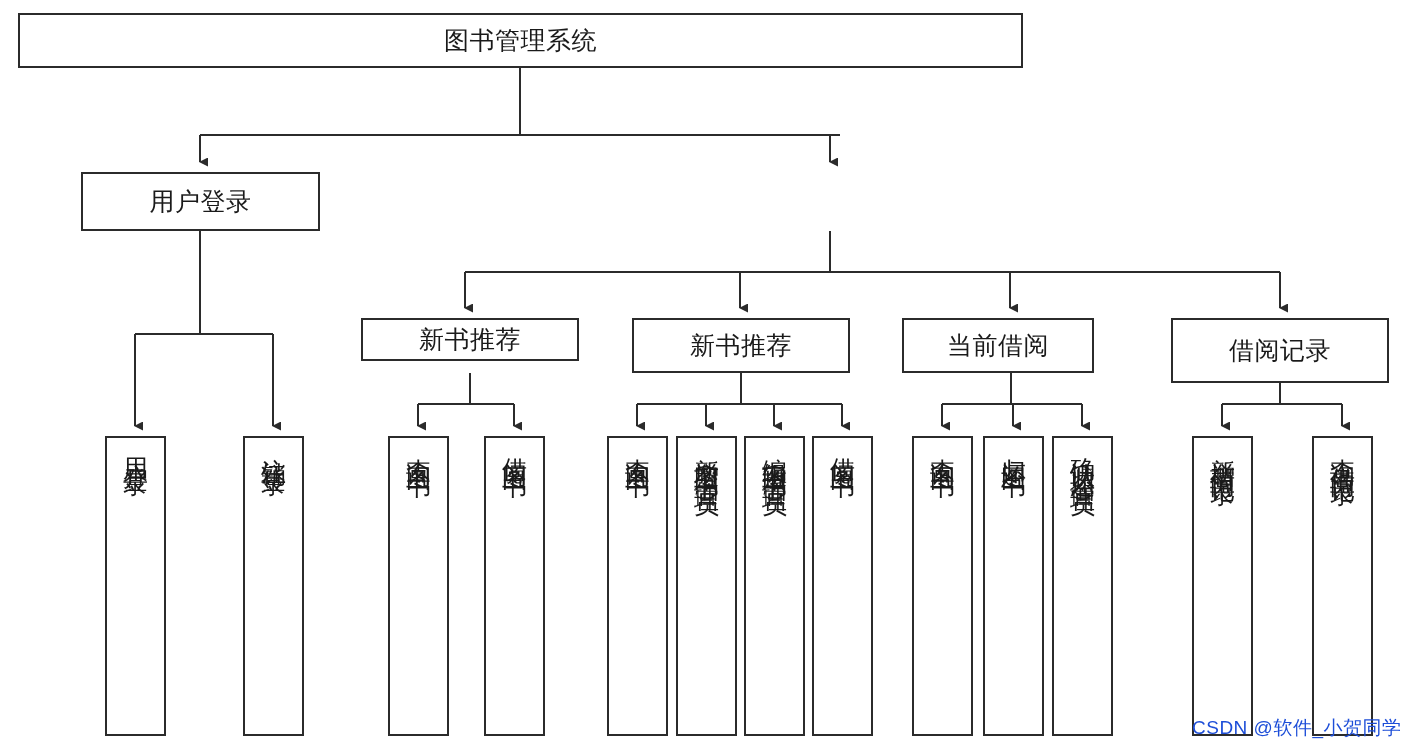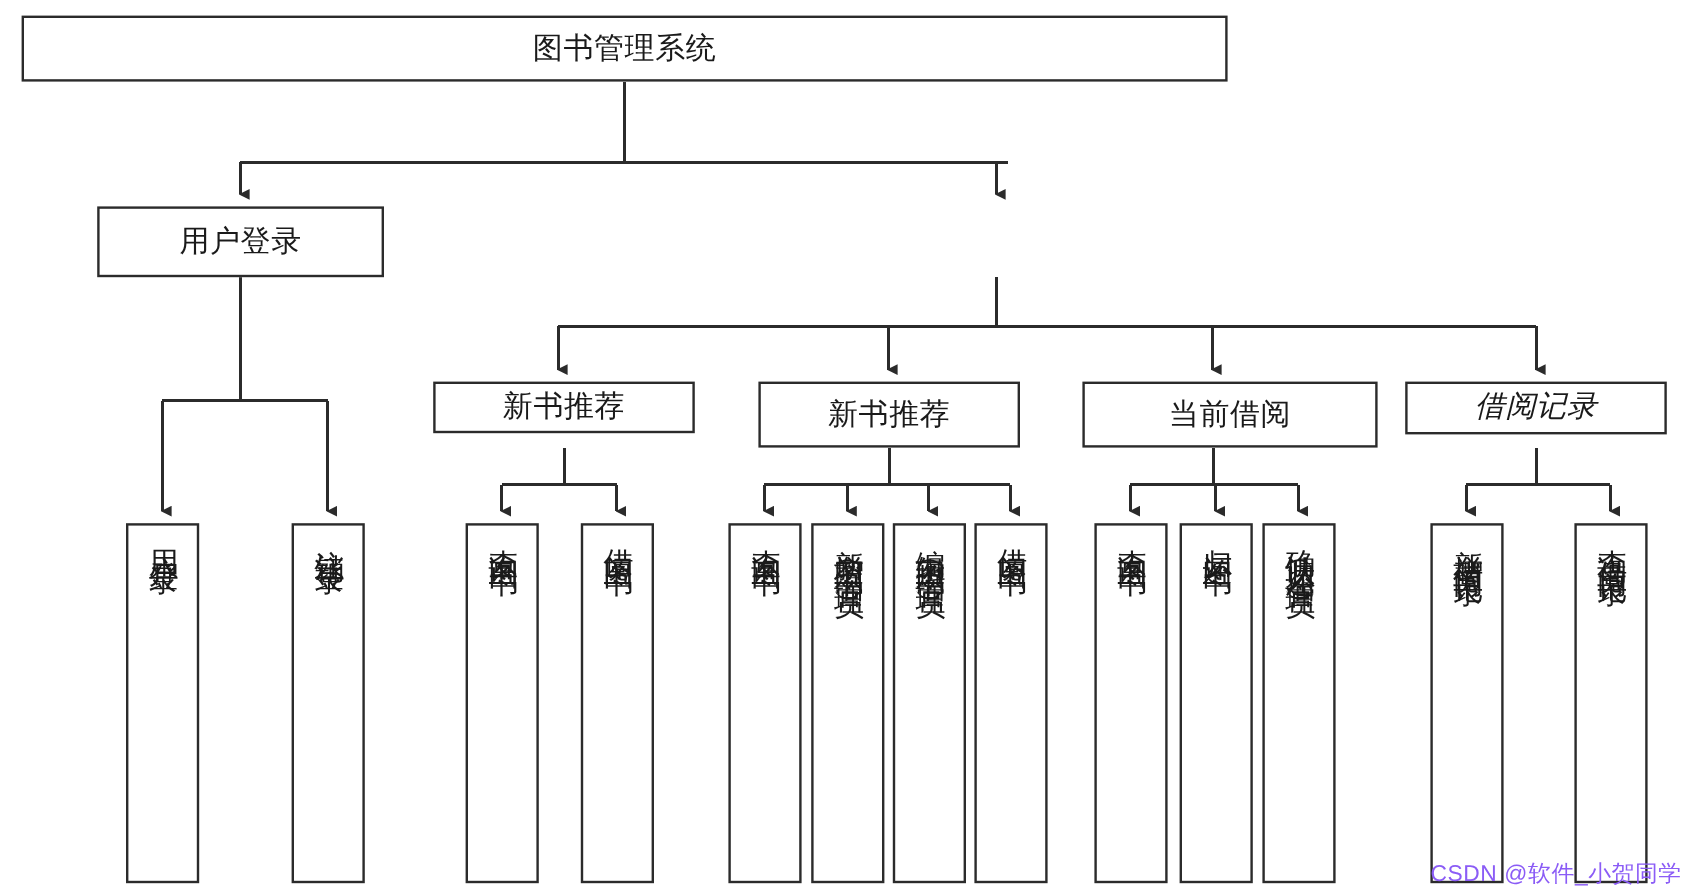--- a/index.html
+++ b/index.html
@@ -58,21 +58,21 @@
     writing-mode: vertical-rl;
     text-orientation: upright;
     font-size: 25px;
     line-height: 1.0;
     letter-spacing: 5px;
     margin: 0 auto;
   }
   .watermark {
     position: absolute;
     font-size: 19px;
-    color: #8b5cf6;
+    color: #1d4ed8;
     white-space: nowrap;
     letter-spacing: 0.5px;
     pointer-events: none;
   }
 </style>
 </head>
 <body>
 
 <div id="diagram-root">
 
@@ -137,25 +137,25 @@
 
 
   <div class="node-box node-h" style="left:361px; top:318px; width:218px; height:43px;">
     <span class="node-label">新书推荐</span>
   </div>
 
   <div class="node-box node-h" style="left:632px; top:318px; width:218px; height:55px;">
     <span class="node-label">新书推荐</span>
   </div>
 
-  <div class="node-box node-h" style="left:902px; top:318px; width:246px; height:55px;">
+  <div class="node-box node-h" style="left:902px; top:318px; width:192px; height:55px;">
     <span class="node-label">当前借阅</span>
   </div>
 
-  <div class="node-box node-h" style="left:1171px; top:318px; width:218px; height:44px;font-style:italic;">
+  <div class="node-box node-h" style="left:1171px; top:318px; width:218px; height:65px;">
     <span class="node-label">借阅记录</span>
   </div>
 
   <div id="leaf-layer">
       <div class="node-box node-v" style="left: 105px; top: 436px; width: 61px; height: 300px;">
         <span class="node-label">用户登录</span>
       </div>
       <div class="node-box node-v" style="left: 243px; top: 436px; width: 61px; height: 300px;">
         <span class="node-label">注销登录</span>
       </div>

